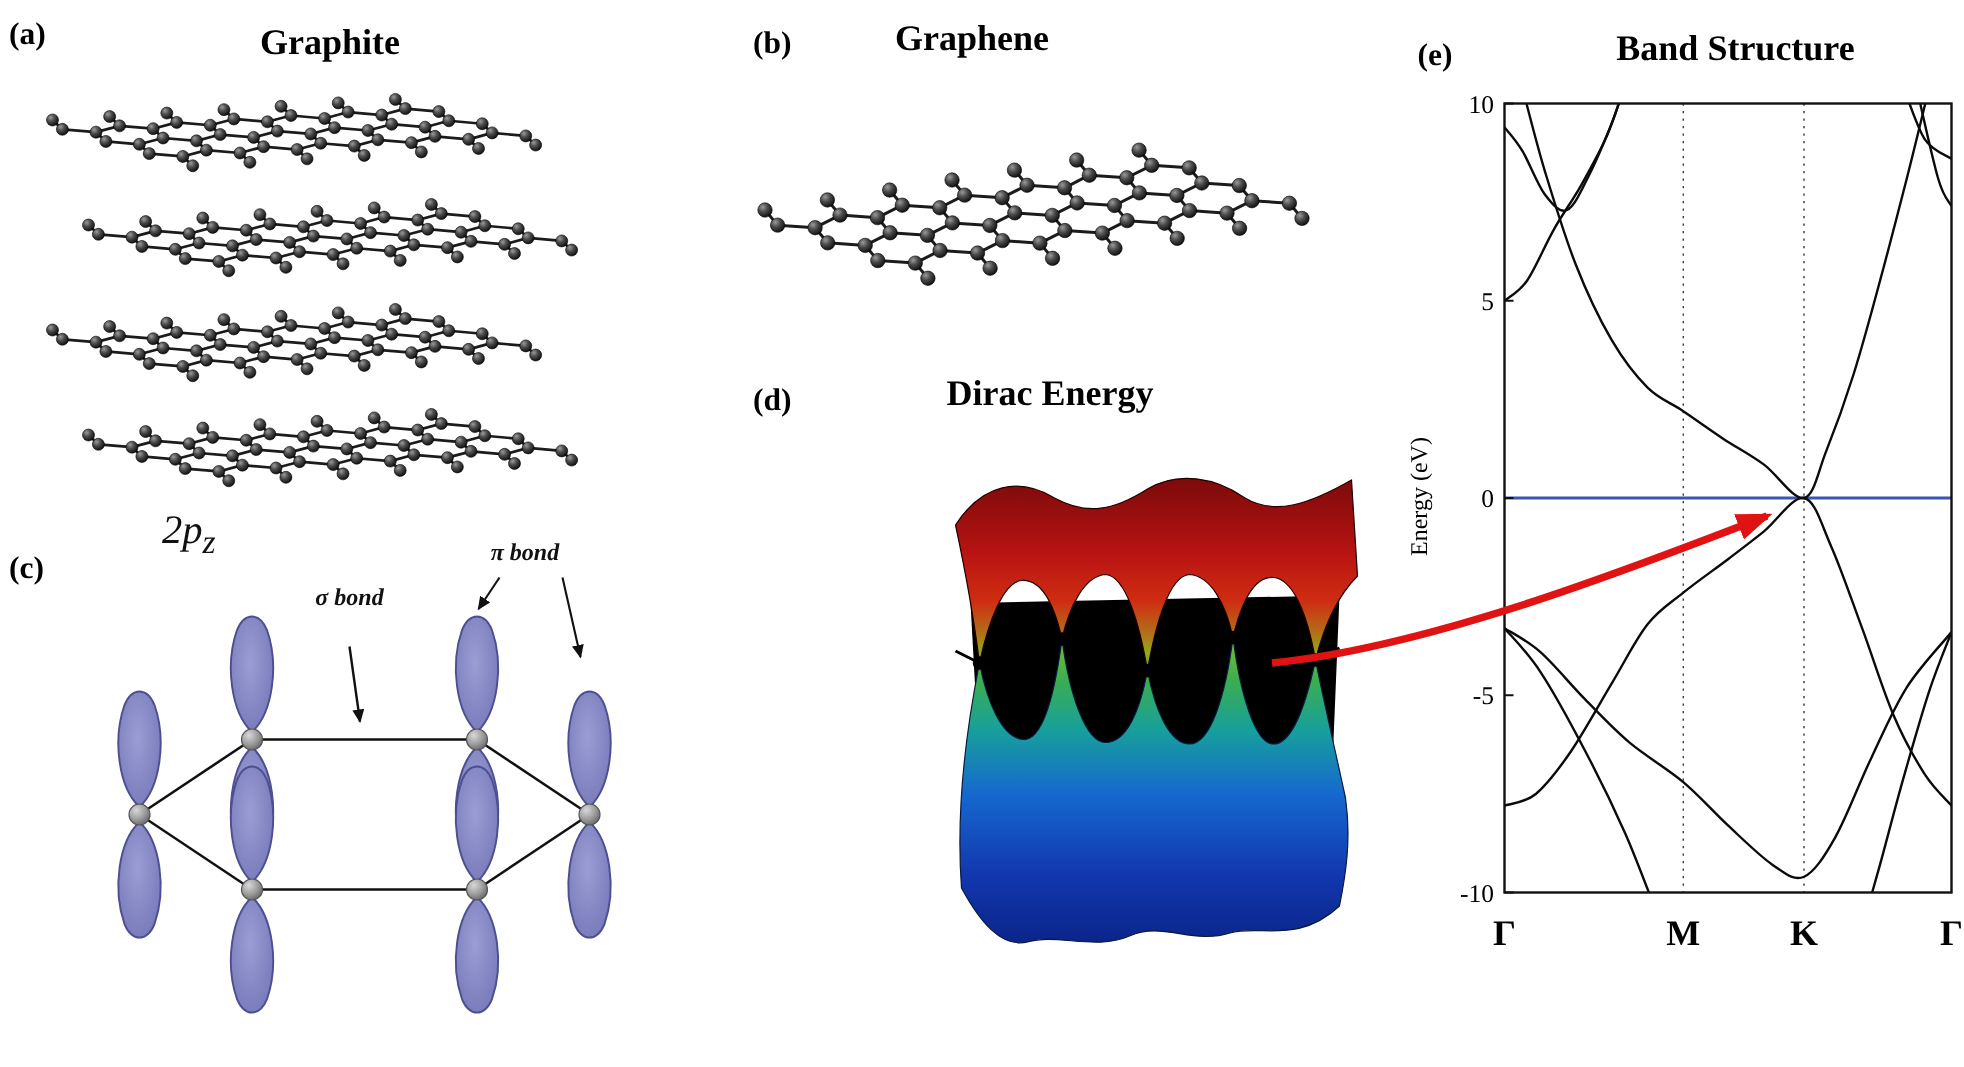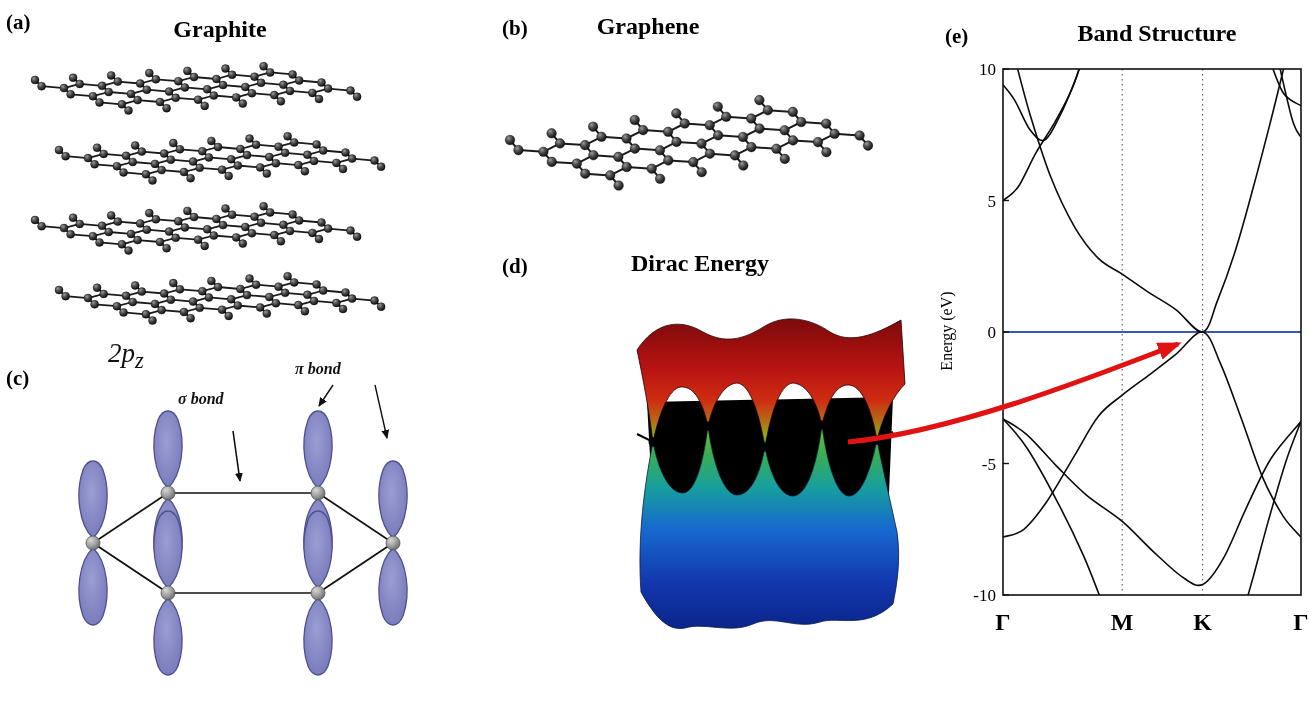--- a/index.html
+++ b/index.html
@@ -1,21 +1,21 @@
 <!DOCTYPE html>
 <html><head>
 <meta charset="utf-8">
 <style>
   html,body{margin:0;padding:0;background:#fff;}
   body{width:1309px;height:711px;overflow:hidden;font-family:"Liberation Serif",serif;}
   .fig{position:relative;width:1309px;height:711px;background:#fff;}
   .plabel{position:absolute;font-weight:bold;font-size:21px;color:#000;}
   .ptitle{position:absolute;font-weight:bold;font-size:24px;color:#000;text-align:center;}
   .svgbox{position:absolute;}
-  .smalllabel{position:absolute;font-style:italic;font-weight:bold;font-size:16px;color:#111;text-align:left;}
+  .smalllabel{position:absolute;font-style:italic;font-weight:bold;font-size:16px;color:#111;text-align:center;}
   .orb-label{position:absolute;font-style:italic;font-size:27px;color:#111;margin-left:20px;}
   .ylab{position:absolute;font-size:16px;color:#000;text-align:center;transform:rotate(-90deg);}
   svg{display:block;}
 </style>
 </head>
 <body>
 
 <div class="fig">
 
   <svg width="0" height="0" style="position:absolute">

